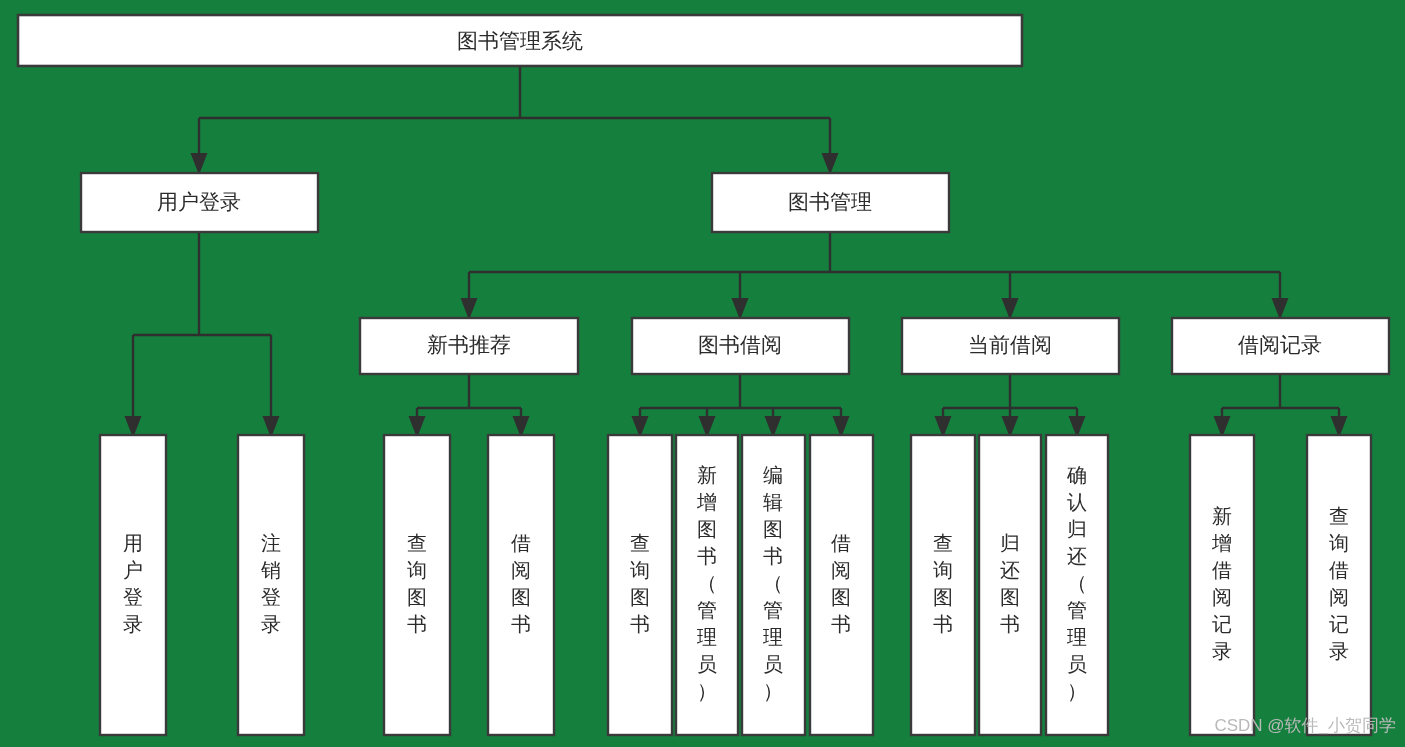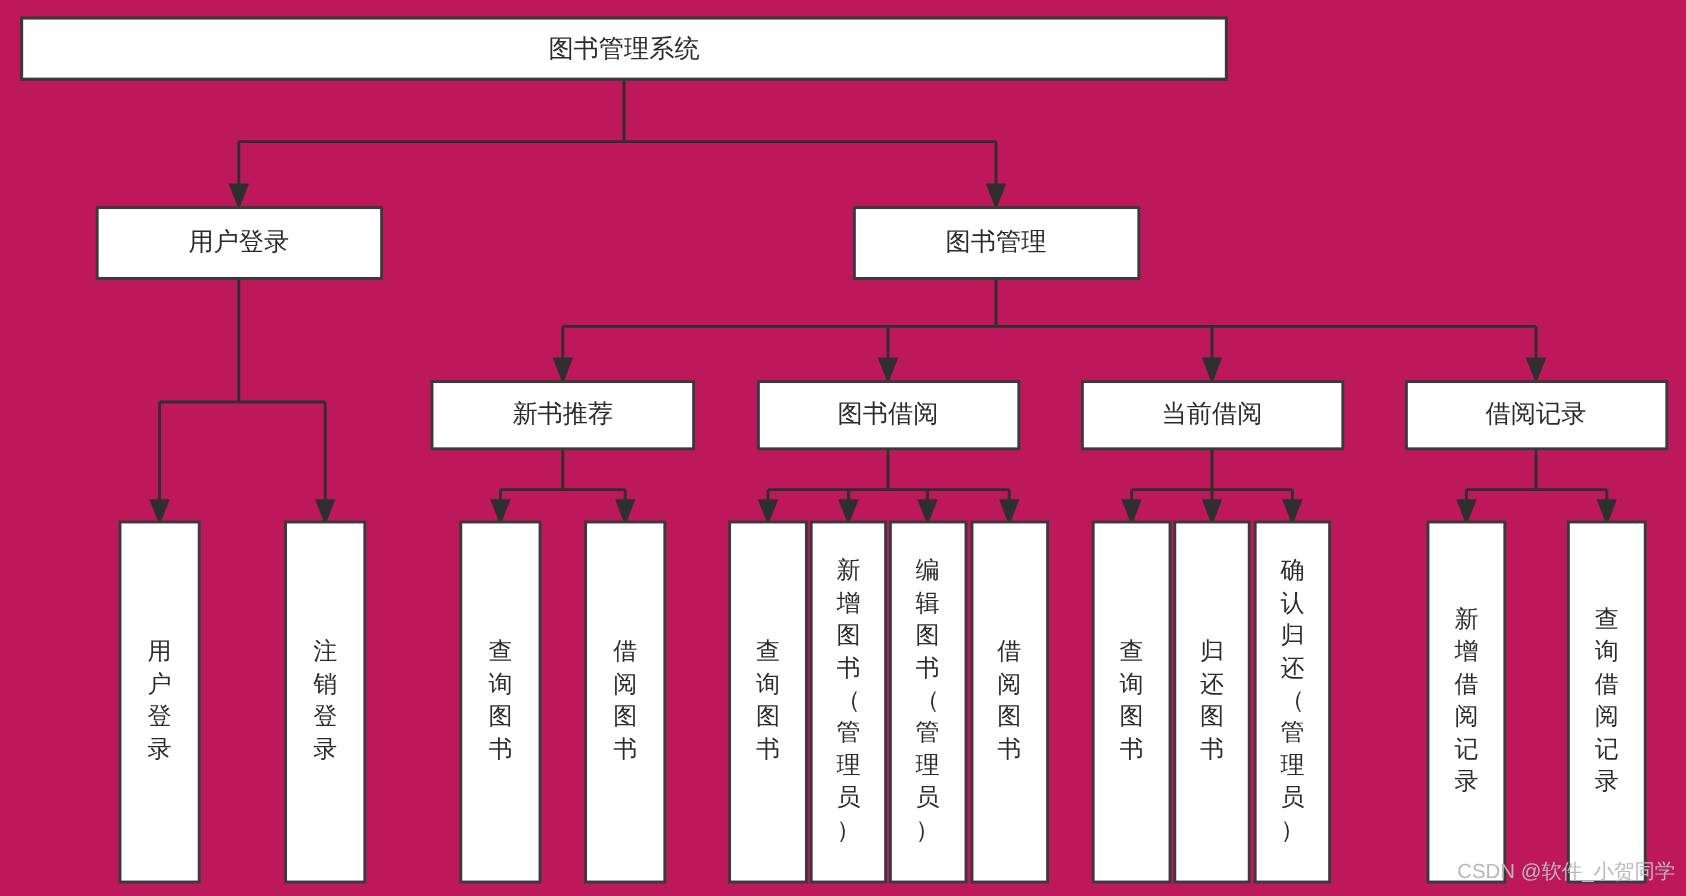--- a/index.html
+++ b/index.html
@@ -8,21 +8,21 @@
     padding: 0;
     background: #ffffff;
   }
   body {
     font-family: "Liberation Sans", "DejaVu Sans", sans-serif;
   }
   #diagram-root {
     position: relative;
     width: 1405px;
     height: 747px;
-    background: #be185d;
+    background: #15803d;
     overflow: hidden;
   }
   svg.diagram-svg {
     position: absolute;
     left: 0;
     top: 0;
     width: 1405px;
     height: 747px;
     display: block;
   }

